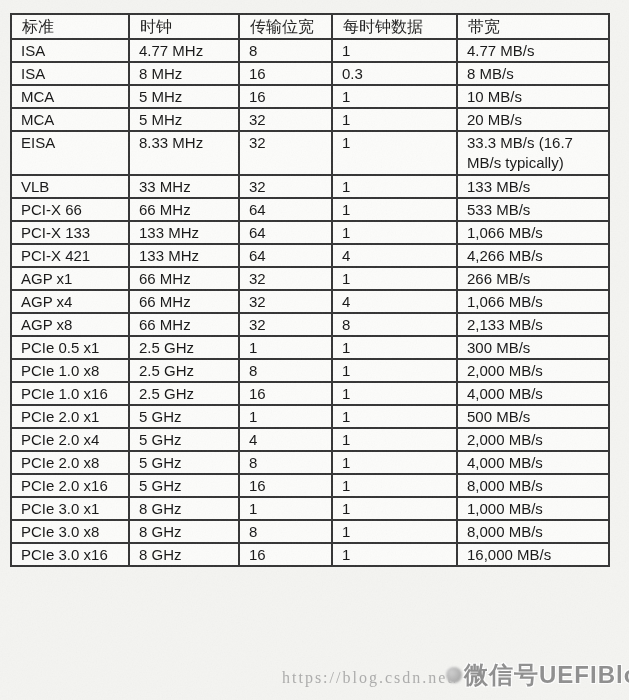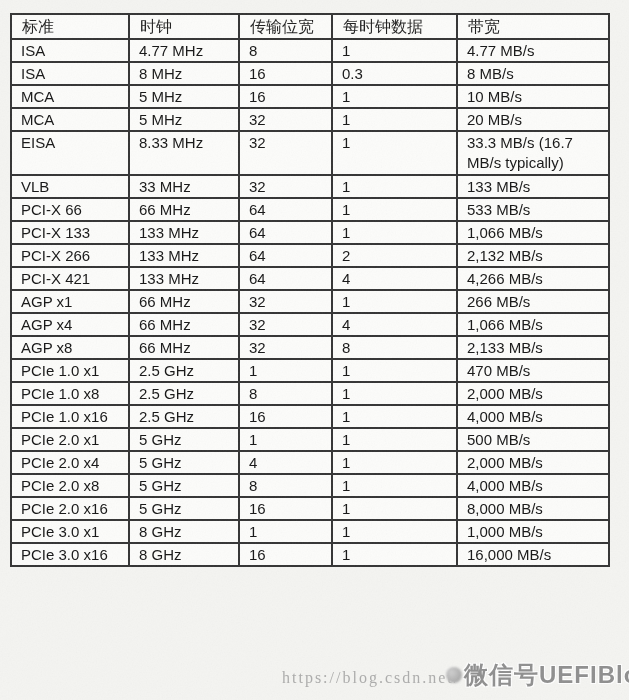--- a/index.html
+++ b/index.html
@@ -181,27 +181,20 @@
           <td>533 MB/s</td>
         </tr>
         <tr>
           <td>PCI-X 133</td>
           <td>133 MHz</td>
           <td>64</td>
           <td>1</td>
           <td>1,066 MB/s</td>
         </tr>
         <tr>
-          <td>PCI-X 266</td>
-          <td>133 MHz</td>
-          <td>64</td>
-          <td>2</td>
-          <td>2,132 MB/s</td>
-        </tr>
-        <tr>
           <td>PCI-X 421</td>
           <td>133 MHz</td>
           <td>64</td>
           <td>4</td>
           <td>4,266 MB/s</td>
         </tr>
         <tr>
           <td>AGP x1</td>
           <td>66 MHz</td>
           <td>32</td>
@@ -216,25 +209,25 @@
           <td>1,066 MB/s</td>
         </tr>
         <tr>
           <td>AGP x8</td>
           <td>66 MHz</td>
           <td>32</td>
           <td>8</td>
           <td>2,133 MB/s</td>
         </tr>
         <tr>
-          <td>PCIe 1.0 x1</td>
+          <td>PCIe 0.5 x1</td>
           <td>2.5 GHz</td>
           <td>1</td>
           <td>1</td>
-          <td>470 MB/s</td>
+          <td>300 MB/s</td>
         </tr>
         <tr>
           <td>PCIe 1.0 x8</td>
           <td>2.5 GHz</td>
           <td>8</td>
           <td>1</td>
           <td>2,000 MB/s</td>
         </tr>
         <tr>
           <td>PCIe 1.0 x16</td>
@@ -270,20 +263,27 @@
           <td>16</td>
           <td>1</td>
           <td>8,000 MB/s</td>
         </tr>
         <tr>
           <td>PCIe 3.0 x1</td>
           <td>8 GHz</td>
           <td>1</td>
           <td>1</td>
           <td>1,000 MB/s</td>
+        </tr>
+        <tr>
+          <td>PCIe 3.0 x8</td>
+          <td>8 GHz</td>
+          <td>8</td>
+          <td>1</td>
+          <td>8,000 MB/s</td>
         </tr>
         <tr>
           <td>PCIe 3.0 x16</td>
           <td>8 GHz</td>
           <td>16</td>
           <td>1</td>
           <td>16,000 MB/s</td>
         </tr>
       </tbody>
   </table>

